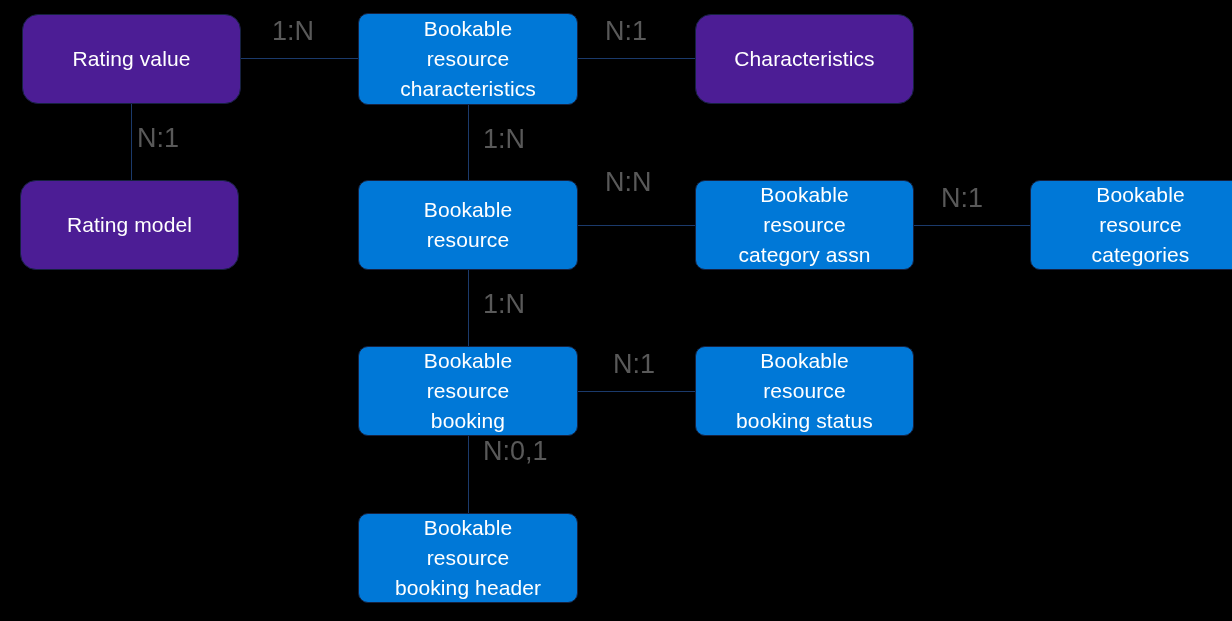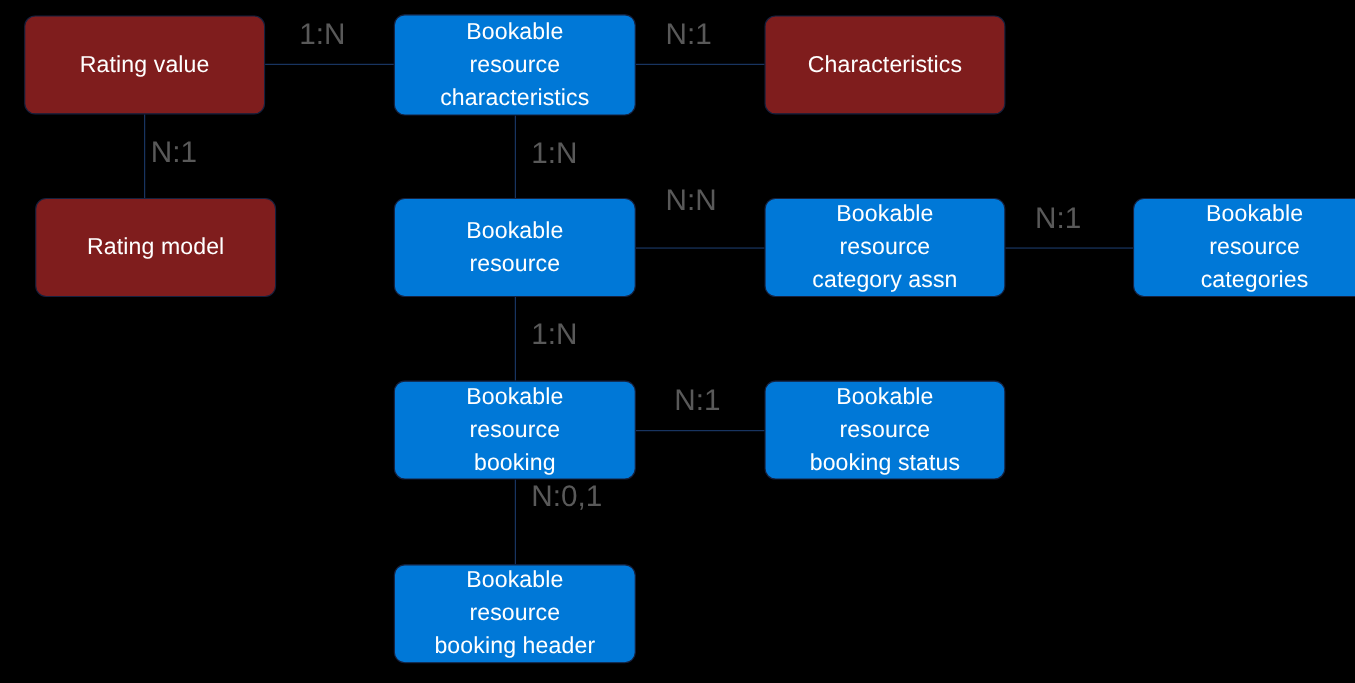--- a/index.html
+++ b/index.html
@@ -27,21 +27,21 @@
     align-items: center;
     justify-content: center;
     text-align: center;
     color: #ffffff;
     font-size: 21px;
     line-height: 30px;
     letter-spacing: 0.1px;
     padding: 2px 8px;
     z-index: 3;
   }
-  .node.green { background: #7f1d1d; }
+  .node.green { background: #4c1d95; border-radius: 16px; }
   .node.blue  { background: #0078D7; }
   .node-label {
     display: block;
     white-space: pre-line;
     width: 100%;
   }
 
   
   .edge {
     position: absolute;
@@ -80,21 +80,21 @@
     <div class="card-label" style="left: 117px; top: 123px;">N:1</div>
     <div class="card-label" style="left: 463px; top: 124px;">1:N</div>
     <div class="card-label" style="left: 585px; top: 167px;">N:N</div>
     <div class="card-label" style="left: 921px; top: 183px;">N:1</div>
     <div class="card-label" style="left: 463px; top: 289px;">1:N</div>
     <div class="card-label" style="left: 593px; top: 349px;">N:1</div>
     <div class="card-label" style="left: 463px; top: 436px;">N:0,1</div>
     <div class="node green" style="left: 2px; top: 14px; width: 219px; height: 90px;">
       <span class="node-label">Rating value</span>
     </div>
-    <div class="node green" style="left: 12px; top: 180px; width: 219px; height: 90px;">
+    <div class="node green" style="left: 0; top: 180px; width: 219px; height: 90px;">
       <span class="node-label">Rating model</span>
     </div>
     <div class="node blue" style="left: 338px; top: 13px; width: 220px; height: 92px;">
       <span class="node-label">Bookable
 resource
 characteristics</span>
     </div>
     <div class="node green" style="left: 675px; top: 14px; width: 219px; height: 90px;">
       <span class="node-label">Characteristics</span>
     </div>

